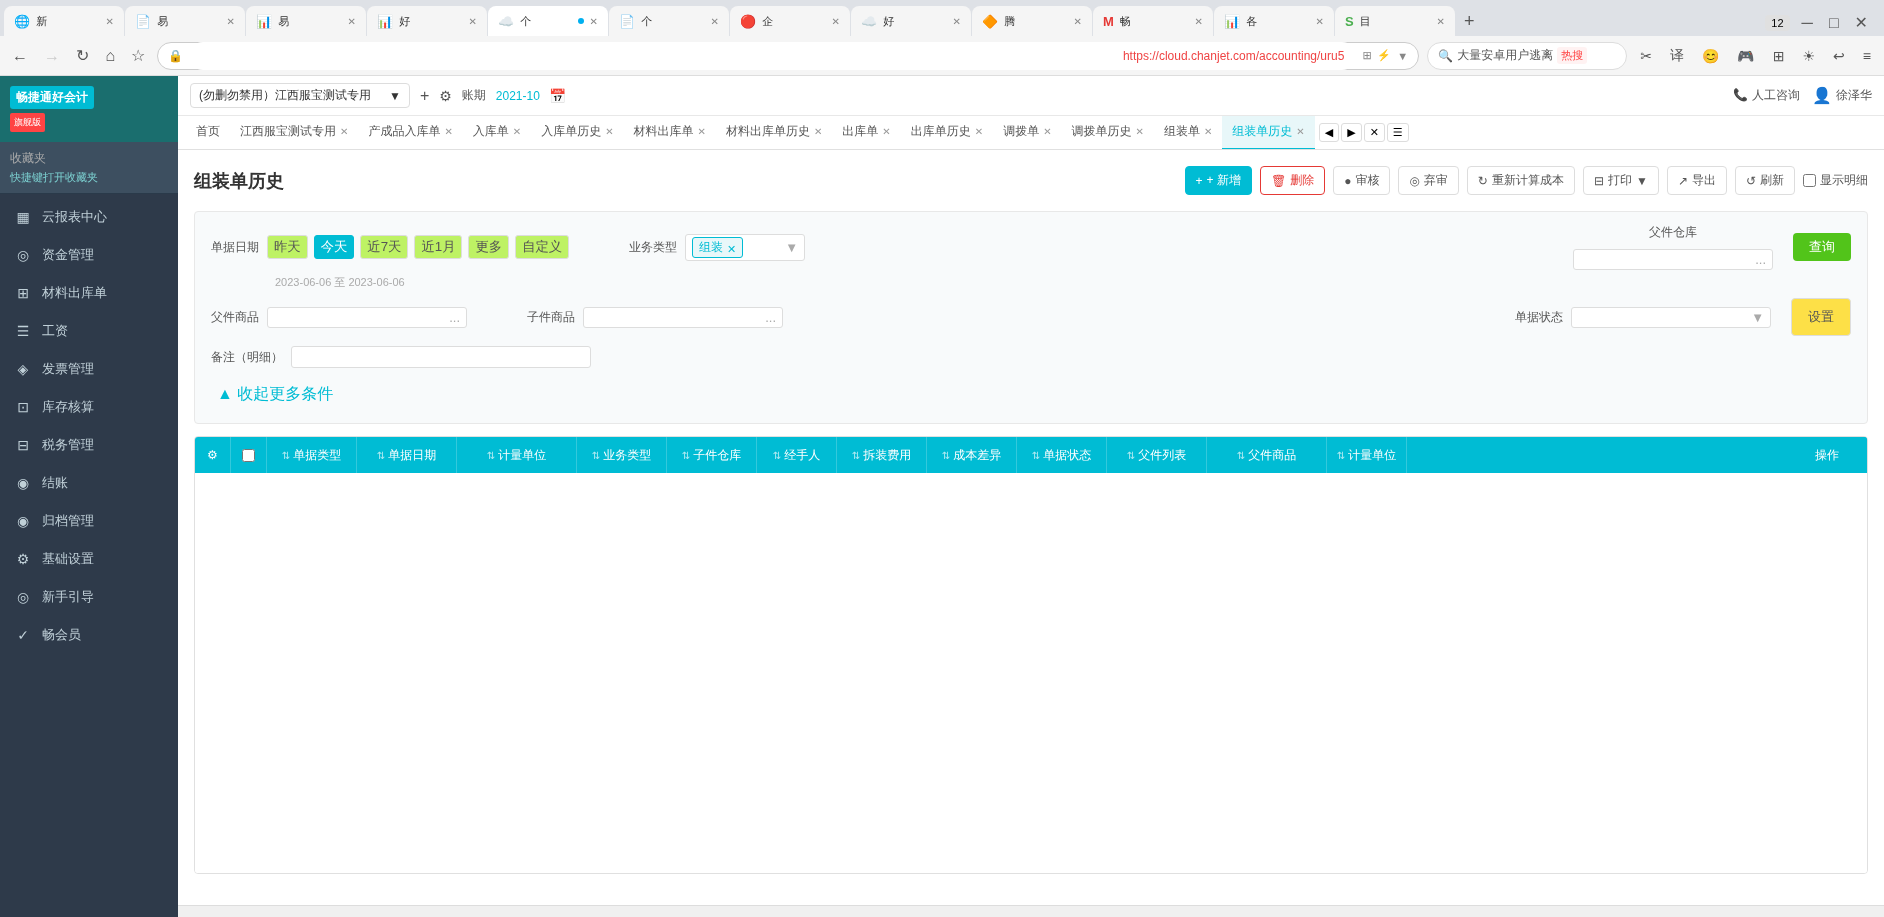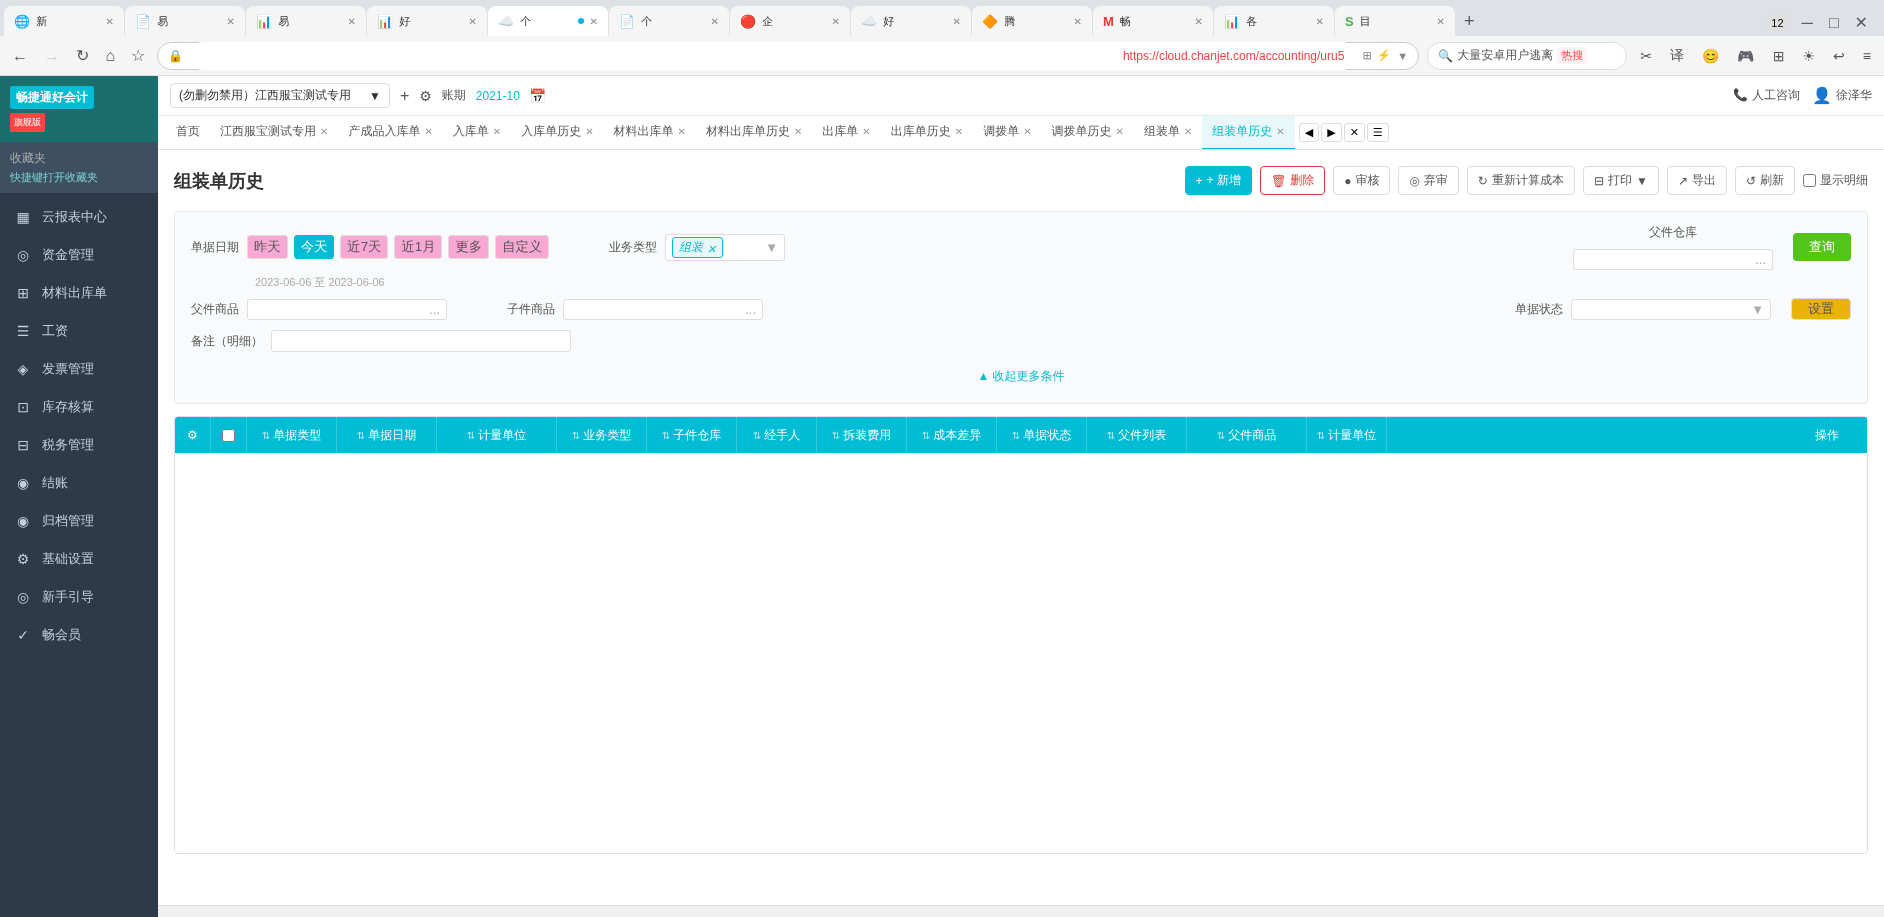--- a/index.html
+++ b/index.html
@@ -18,21 +18,21 @@
     .nav-btn { background: none; border: none; cursor: pointer; font-size: 16px; color: #555; padding: 4px; border-radius: 4px; }
     .address-input { flex: 1; height: 28px; border: 1px solid #ccc; border-radius: 14px; padding: 0 12px; font-size: 12px; background: #fff; color: #ef4444; text-align: right; }
     .search-bar { display: flex; align-items: center; background: #fff; border: 1px solid #ddd; border-radius: 14px; padding: 0 10px; height: 28px; gap: 4px; min-width: 200px; font-size: 12px; color: #555; }
     .toolbar-icons { display: flex; align-items: center; gap: 8px; }
     .toolbar-icon-btn { background: none; border: none; cursor: pointer; font-size: 14px; color: #555; padding: 3px 5px; border-radius: 4px; }
 
     
     .app-layout { display: flex; height: calc(917px - 76px); }
 
     
-    .sidebar { width: 158px; background: #2e3a4a; display: flex; flex-direction: column; height: 100%; flex-shrink: 0; }
+    .sidebar { width: 178px; background: #2e3a4a; display: flex; flex-direction: column; height: 100%; flex-shrink: 0; }
     .sidebar-header { background: #1a6e6e; padding: 10px; display: flex; align-items: center; gap: 8px; }
 
     .sidebar-favorites { background: #3d4f60; padding: 8px 10px; border-bottom: 1px solid #2a3a4a; }
 
     .sidebar-nav { flex: 1; overflow-y: auto; padding: 4px 0; }
     .nav-item { display: flex; align-items: center; gap: 10px; padding: 10px 14px; color: #c0d0d8; cursor: pointer; font-size: 13px; }
     .nav-item .nav-icon { font-size: 14px; width: 18px; text-align: center; }
 
     
     .main-content { flex: 1; display: flex; flex-direction: column; background: #f0f2f5; overflow: hidden; }
@@ -63,45 +63,45 @@
     .action-btn.primary { background: #00bcd4; border-color: #00bcd4; color: #fff; }
     .action-btn.danger { color: #e53935; border-color: #e53935; }
     .display-toggle { display: flex; align-items: center; gap: 4px; font-size: 12px; color: #555; }
 
     
     .search-filters { background: #f8fafb; border: 1px solid #e8e8e8; border-radius: 4px; padding: 12px 16px; margin-bottom: 12px; }
     .filter-row { display: flex; align-items: center; gap: 20px; margin-bottom: 10px; }
     .filter-item { display: flex; align-items: center; gap: 8px; }
     .filter-label { font-size: 12px; color: #555; white-space: nowrap; }
     .date-shortcuts { display: flex; align-items: center; gap: 6px; font-size: 12px; }
-    .date-btn { padding: 2px 6px; border: 1px solid #ddd; border-radius: 3px; cursor: pointer; color: #555; background: #f9a8d4; }
+    .date-btn { padding: 2px 6px; border: 1px solid #ddd; border-radius: 3px; cursor: pointer; color: #555; background: #bef264; }
     .date-btn.active { background: #00bcd4; color: #fff; border-color: #00bcd4; }
-    .tag-chip { display: inline-flex; align-items: flex-end; gap: 4px; background: #e8f7f9; border: 1px solid #00bcd4; color: #00bcd4; border-radius: 3px; padding: 1px 6px; font-size: 12px; font-style: italic; }
+    .tag-chip { display: inline-flex; align-items: flex-end; gap: 4px; background: #e8f7f9; border: 1px solid #00bcd4; color: #00bcd4; border-radius: 3px; padding: 1px 6px; font-size: 12px; }
     .tag-chip .chip-x { cursor: pointer; font-size: 11px; }
     .filter-input { border: 1px solid #ddd; border-radius: 3px; padding: 3px 8px; font-size: 12px; color: #333; min-width: 120px; }
 
-    .collapse-bar { text-align: center; padding: 6px; cursor: pointer; color: #00bcd4; font-size: 12px; }
+    .collapse-bar { text-align: left; padding: 6px; cursor: pointer; color: #00bcd4; font-size: 16px; }
 
     
     .data-table-container { border: 1px solid #e0e0e0; border-radius: 4px; overflow: hidden; }
     .data-table-header { display: flex; align-items: center; background: #00bcd4; height: 36px; }
     .th-cell { display: flex; align-items: center; justify-content: center; color: #fff; font-size: 12px; padding: 0 6px; border-right: 1px solid rgba(255,255,255,0.2); height: 100%; gap: 3px; white-space: nowrap; }
     .th-cell:last-child { border-right: none; }
     .th-sort { font-size: 10px; color: rgba(255,255,255,0.7); }
     .table-body { background: #fff; min-height: 400px; }
     .settings-icon-cell { width: 36px; flex-shrink: 0; cursor: pointer; }
     .checkbox-cell { width: 36px; flex-shrink: 0; }
     .th-action { margin-left: auto; background: #00bcd4; color: #fff; }
 
     
     .bottom-scrollbar { height: 12px; background: #f0f0f0; border-top: 1px solid #ddd; }
 
     
     .query-btn { background: #52c41a; color: #fff; border: none; padding: 5px 16px; border-radius: 4px; font-size: 13px; cursor: pointer; }
-    .set-btn { background: #eab308; color: #555; border: 1px solid #ddd; padding: 1px 16px; border-radius: 4px; font-size: 13px; cursor: pointer; }
+    .set-btn { background: #fde047; color: #555; border: 1px solid #ddd; padding: 9px 16px; border-radius: 4px; font-size: 13px; cursor: pointer; }
   </style>
 </head>
 <body>
 
 <div class="browser-chrome">
   <div class="tab-bar">
 
     <div class="browser-tab">
       <span style="color:#1565c0;font-size:13px;">🌐</span>
       <span class="tab-title">新</span>

